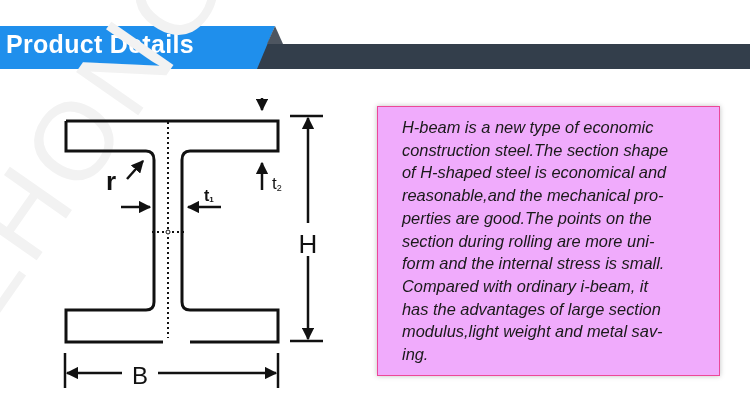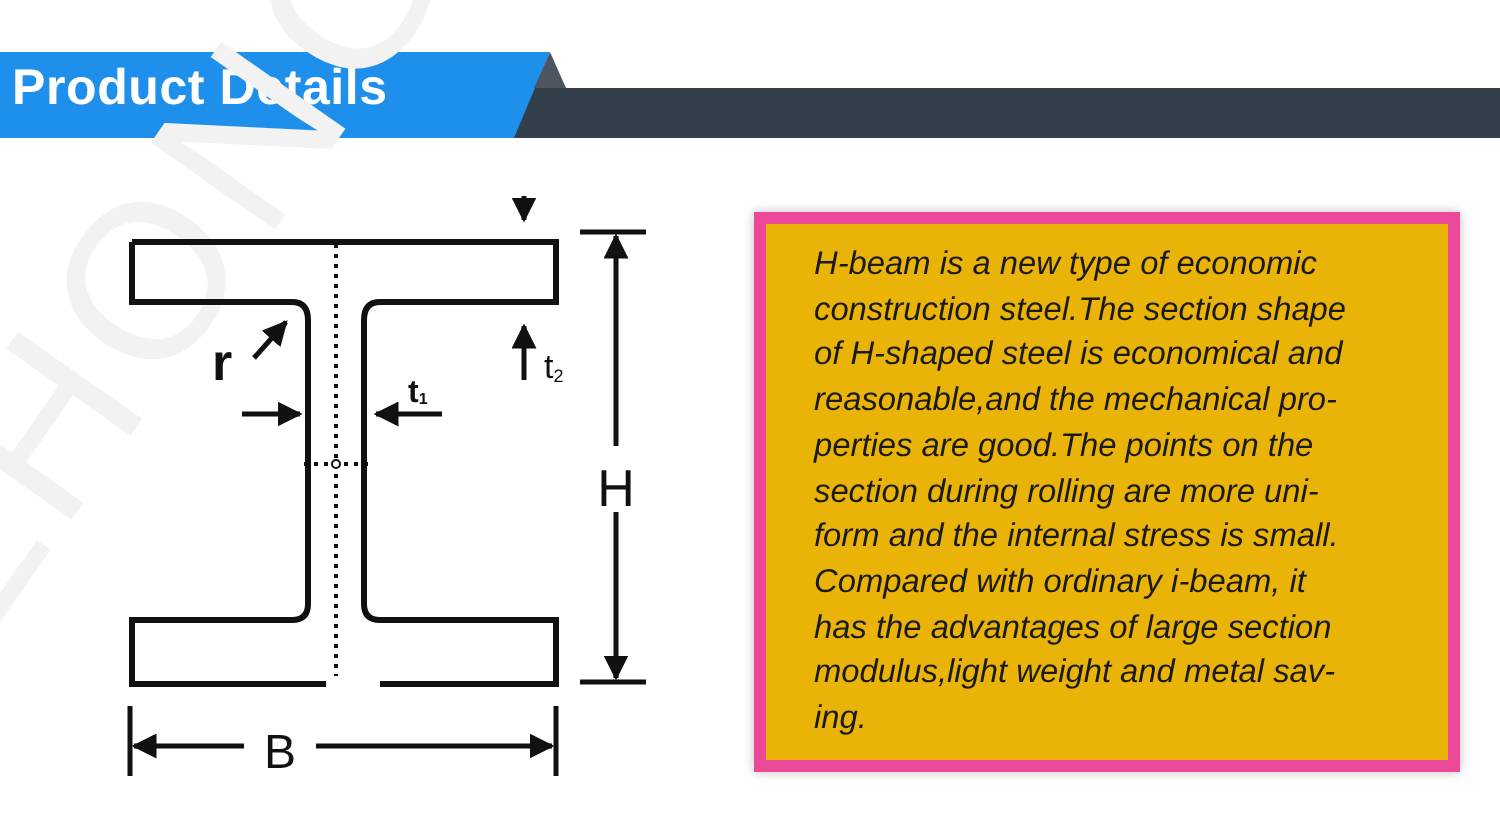--- a/index.html
+++ b/index.html
@@ -24,21 +24,21 @@
       letter-spacing: 0.3px; line-height: 30px;
     }
     .watermark {
       position: absolute; left: 10px; top: 215px; font-size: 110px; color: #f2f2f2; font-weight: normal;
       transform: rotate(-55deg); transform-origin: left bottom; white-space: nowrap; letter-spacing: 6px;
       pointer-events: none;
     }
     .diagram { position: absolute; left: 0; top: 60px; width: 370px; height: 347px; }
     .desc-box {
       position: absolute; left: 377px; top: 106px; width: 341px; height: 268px;
-      background: #eab308; box-shadow: 0 0 5px rgba(0,0,0,0.25); border: 6px solid #ec4899;
+      background: #f0abfc; box-shadow: 0 0 5px rgba(0,0,0,0.25); border: 1px solid #ec4899;
     }
     .desc-text {
       position: absolute; left: 24px; top: 9px; width: 312px; margin: 0;
       font-size: 16.4px; line-height: 22.7px; font-style: italic; color: #1a1a1a;
       white-space: pre-line;
     }
   </style>
 </head>
 <body>
 

